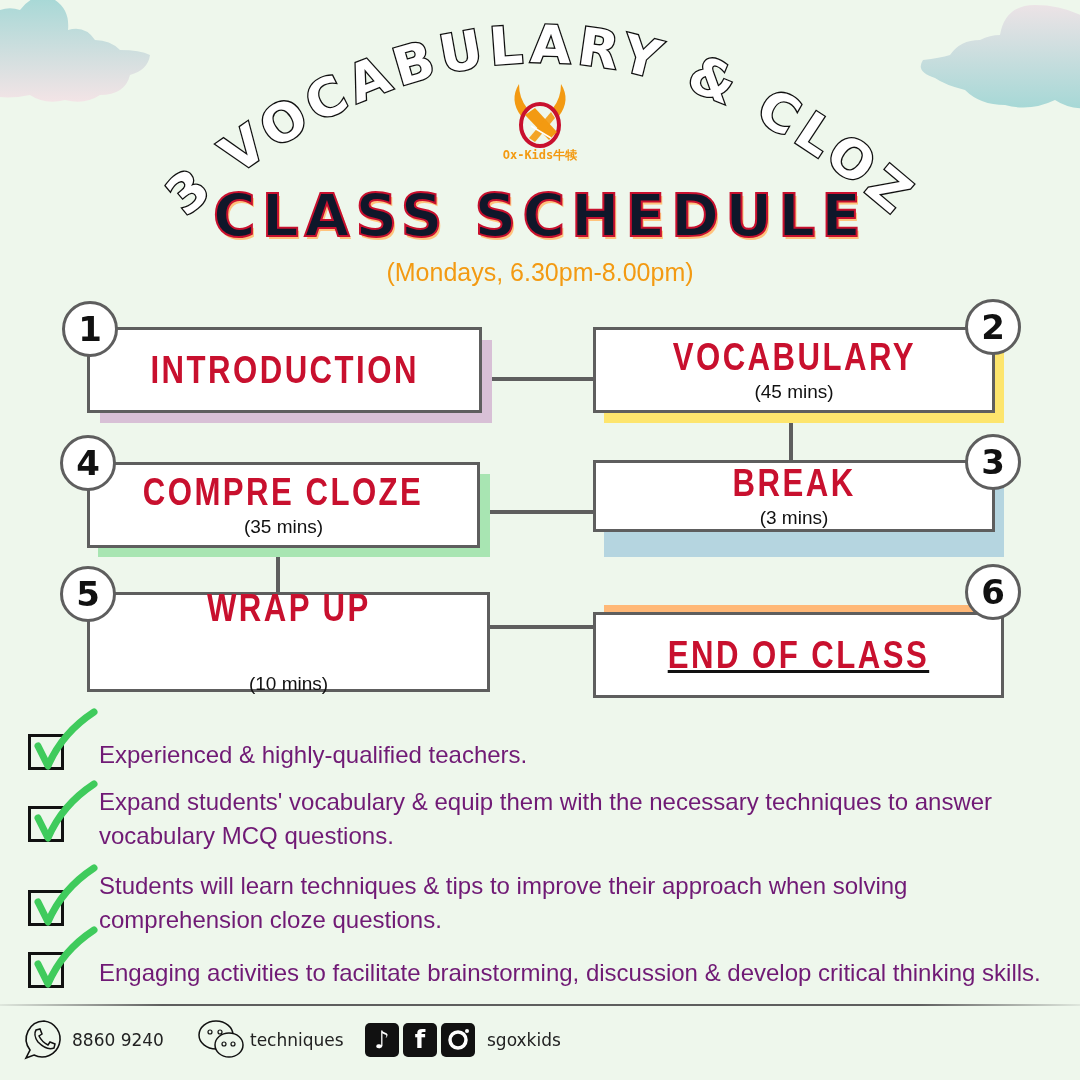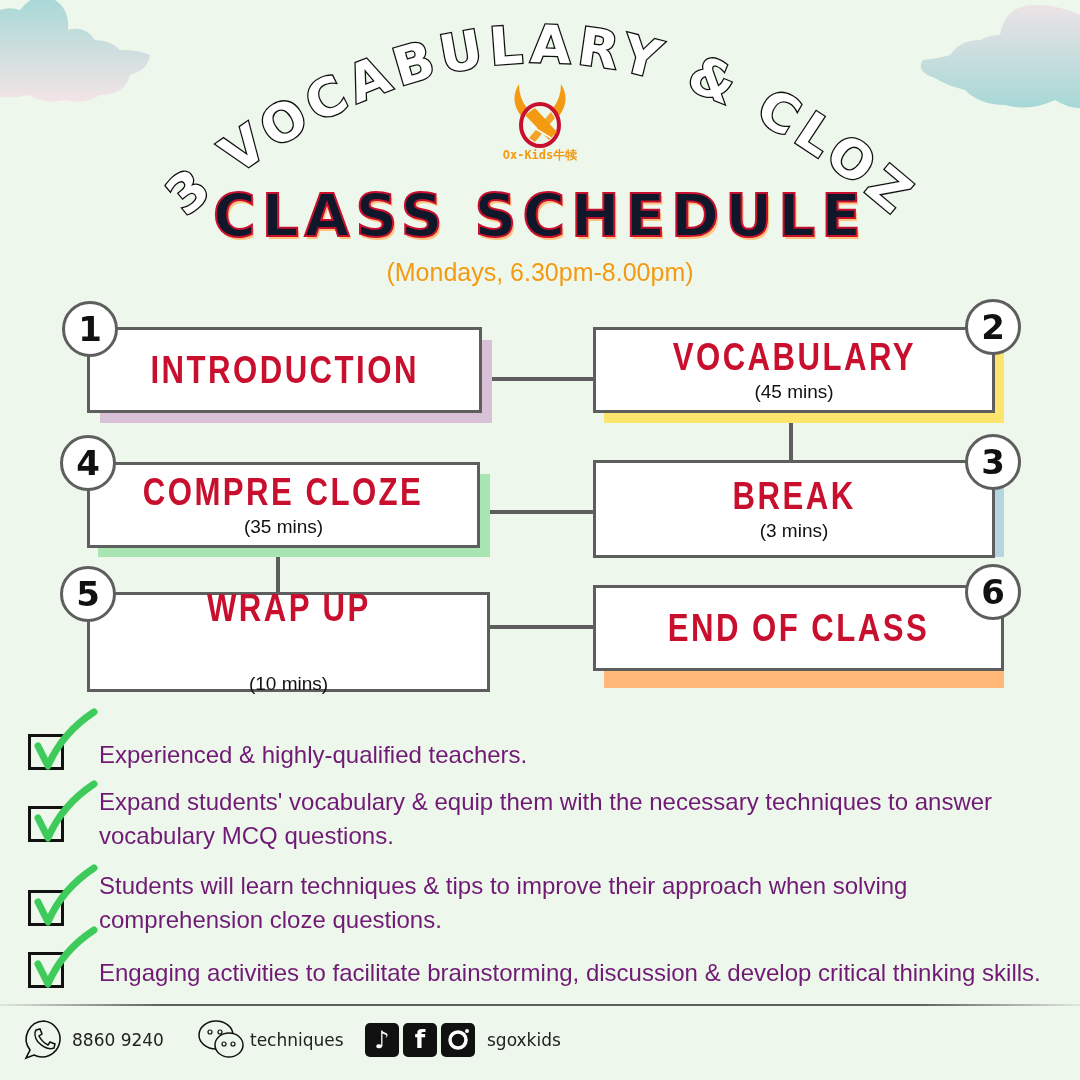--- a/index.html
+++ b/index.html
@@ -155,21 +155,21 @@
   <div class="shadow" style="left:604px; top:340px; width:400px; height:83px; background:#fde56d;"></div>
   <div class="box" style="left:593px; top:327px; width:402px; height:86px;">
     <div class="label">VOCABULARY</div>
     <div class="dur">(45 mins)</div>
   </div>
   <div class="num" style="left:965px; top:299px;">2</div>
 </div>
 
 <div class="step">
   <div class="shadow" style="left:604px; top:474px; width:400px; height:83px; background:#b5d5e0;"></div>
-  <div class="box" style="left:593px; top:460px; width:402px; height:98px;">
+  <div class="box" style="left:593px; top:460px; width:402px; height:72px;">
     <div class="label">BREAK</div>
     <div class="dur">(3 mins)</div>
   </div>
   <div class="num" style="left:965px; top:434px;">3</div>
 </div>
 
 <div class="step">
   <div class="shadow" style="left:98px; top:474px; width:392px; height:83px; background:#a8e5b2;"></div>
   <div class="box" style="left:87px; top:462px; width:393px; height:86px;">
     <div class="label">COMPRE CLOZE</div>
@@ -182,21 +182,21 @@
   <div class="shadow" style="left:97px; top:605px; width:393px; height:83px; background:#ffc2cc;"></div>
   <div class="box" style="left:87px; top:592px; width:403px; height:100px;gap:41px;">
     <div class="label">WRAP UP</div>
     <div class="dur">(10 mins)</div>
   </div>
   <div class="num" style="left:60px; top:566px;">5</div>
 </div>
 
 <div class="step">
   <div class="shadow" style="left:604px; top:605px; width:400px; height:83px; background:#ffb877;"></div>
-  <div class="box" style="left:593px; top:585px; width:411px; height:86px;">
+  <div class="box" style="left:593px; top:612px; width:411px; height:86px;text-decoration:underline;">
     <div class="label">END OF CLASS</div>
   </div>
   <div class="num" style="left:965px; top:564px;">6</div>
 </div>
 
 <div class="features">
   <div class="feature" style="top:0;">
     <div class="checkbox" style="top:26px;"></div>
     <svg class="checkmark" style="top:0;" viewBox="0 0 70 70">
         <path d="M6,38 L16,58 Q30,25 62,4" fill="none" stroke="#3fcb5c" stroke-width="7" stroke-linecap="round" stroke-linejoin="round"></path>

